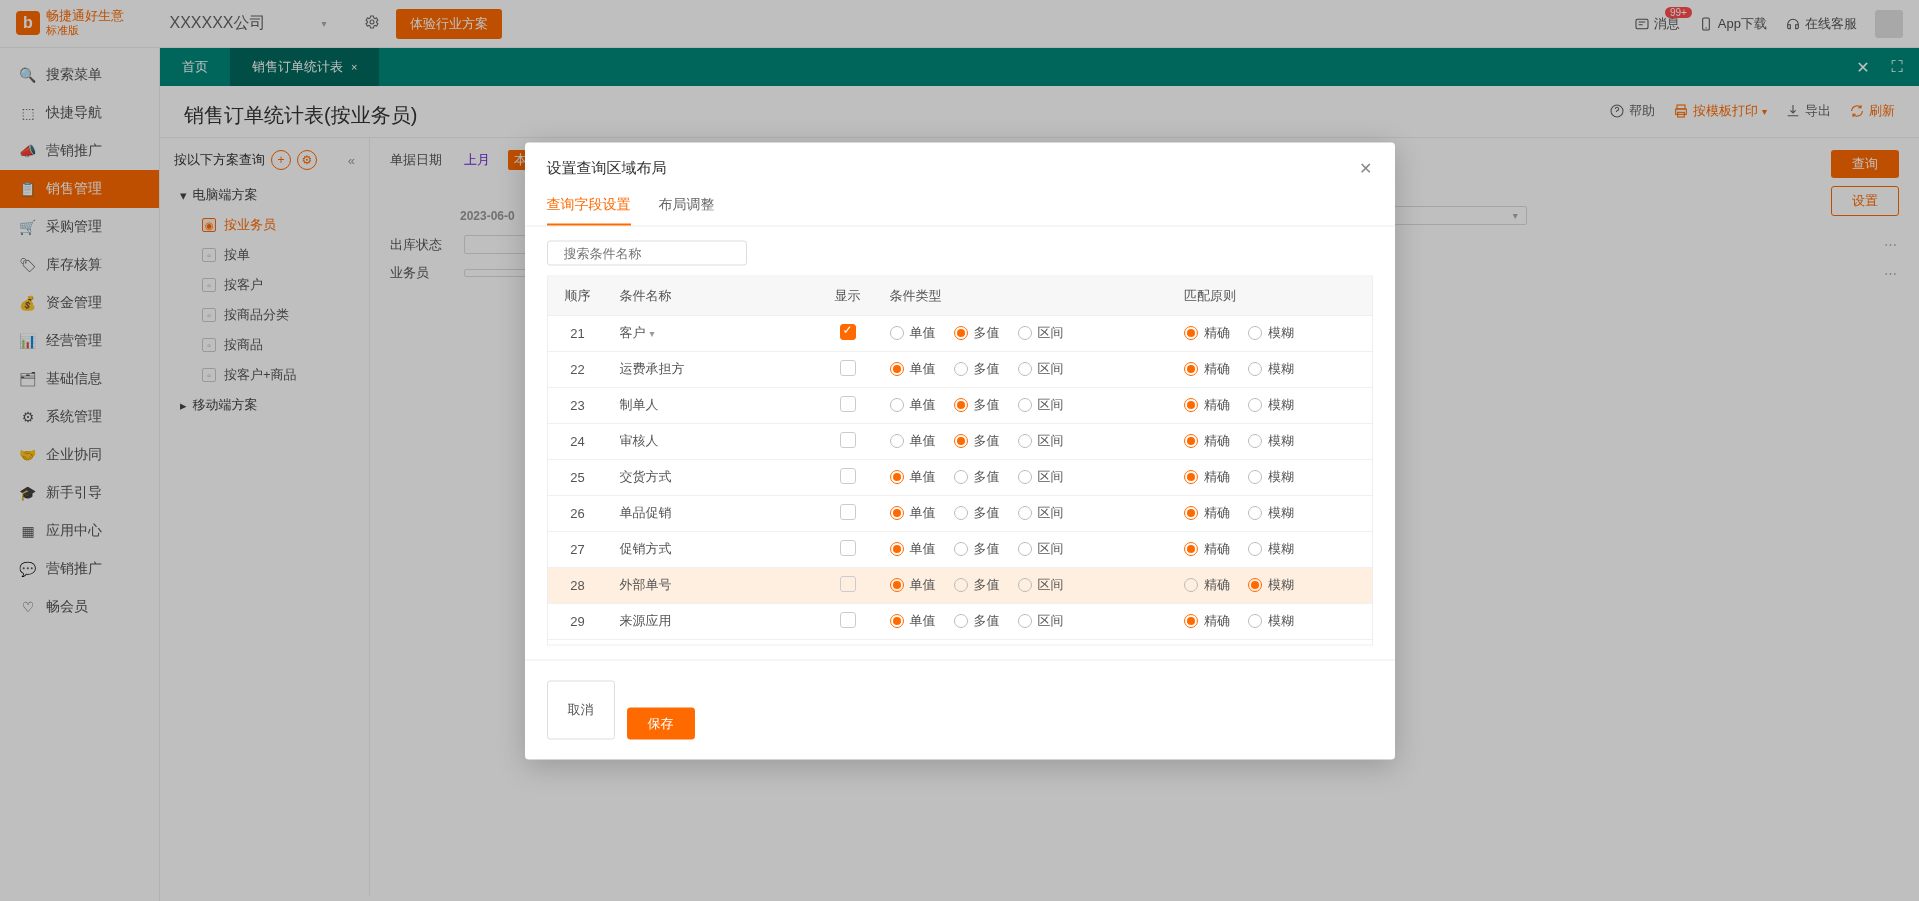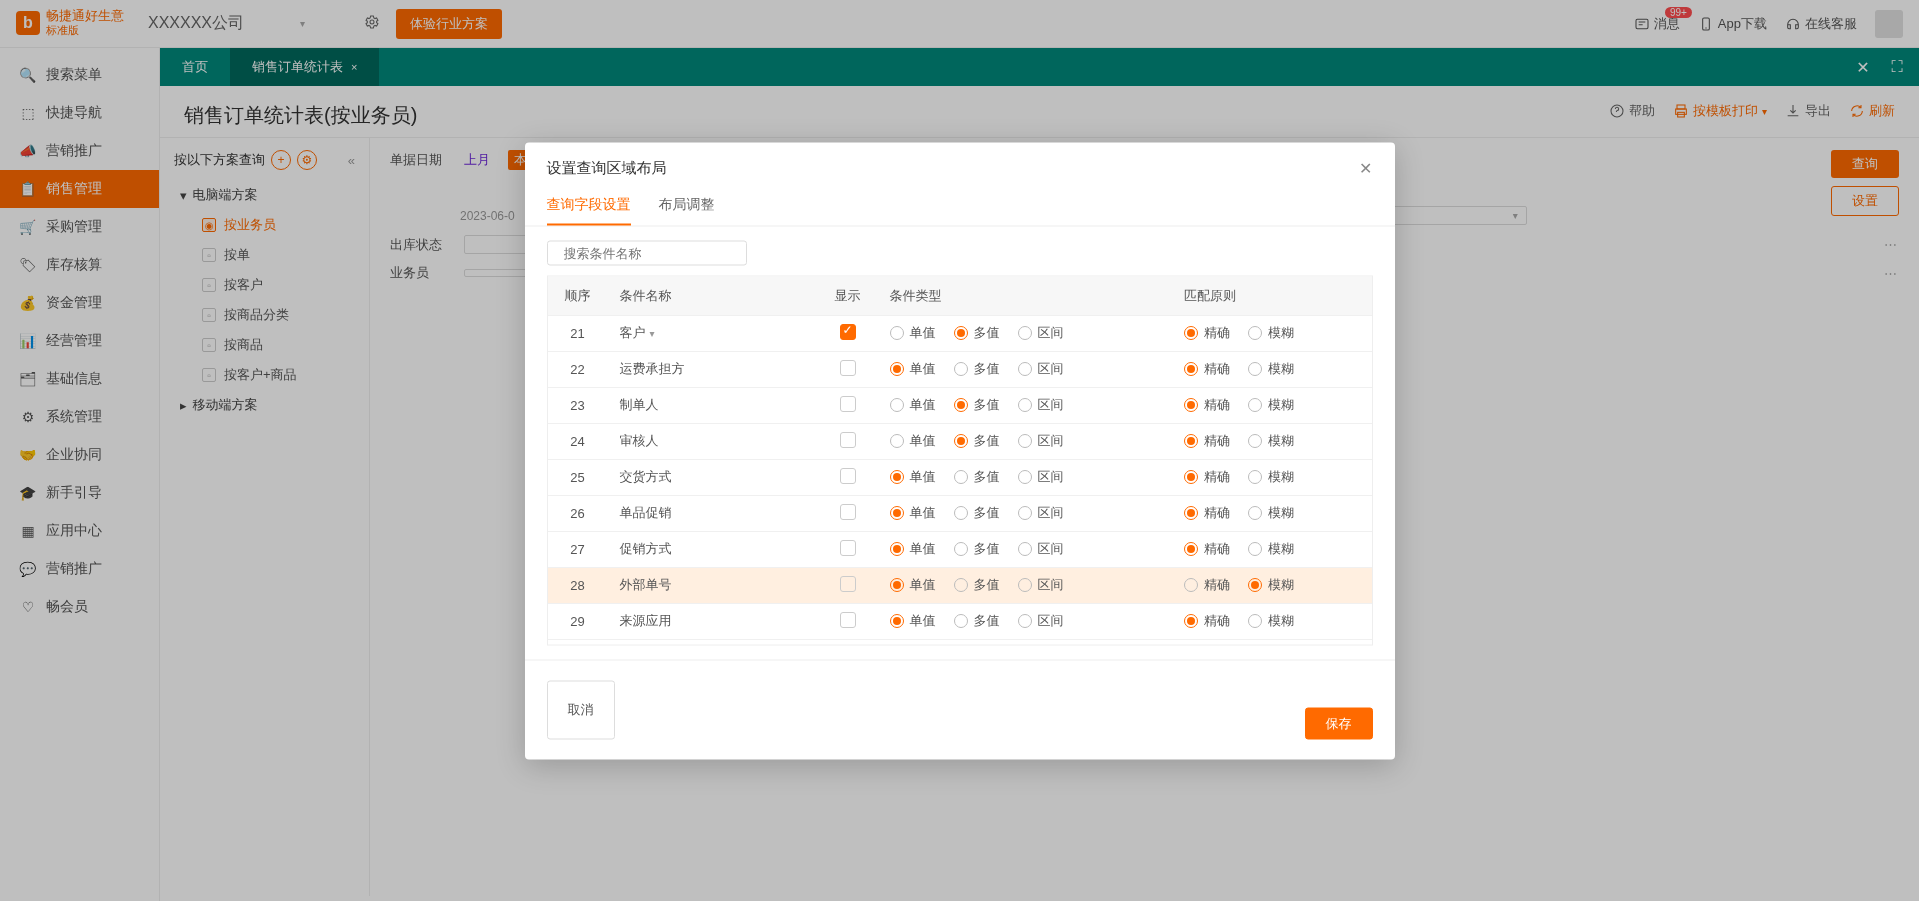--- a/index.html
+++ b/index.html
@@ -4,21 +4,21 @@
 <style>
 * { margin:0; padding:0; box-sizing:border-box; font-family:"Microsoft YaHei","PingFang SC",sans-serif; }
 body { width:1919px; height:901px; background:#f5f5f5; overflow:hidden; position:relative; }
 
 
 .top-header { height:48px; background:#fff; display:flex; align-items:center; padding:0 16px; border-bottom:1px solid #eee; }
 .logo-area { display:flex; align-items:center; margin-right:24px; }
 .logo-icon { width:24px; height:24px; background:#ff6a00; border-radius:4px; margin-right:6px; display:flex; align-items:center; justify-content:center; color:#fff; font-weight:bold; }
 .logo-text { color:#ff6a00; font-size:13px; line-height:1.1; }
 .logo-sub { color:#ff6a00; font-size:11px; }
-.company-sel { min-width:200px; color:#666; display:flex; align-items:center; gap:6px; }
+.company-sel { min-width:200px; color:#666; display:flex; align-items:center; gap:6px;justify-content:center; }
 .chev-down { font-size:10px; color:#aaa; margin-left:50px; }
 .gear { margin:0 16px; color:#666; }
 .trial-btn { background:#ff6a00; color:#fff; padding:6px 14px; border-radius:3px; font-size:13px; border:none; }
 .top-right { margin-left:auto; display:flex; align-items:center; gap:18px; color:#555; font-size:13px; }
 .top-item { display:flex; align-items:center; gap:4px; position:relative; }
 .badge { position:absolute; top:-8px; right:-12px; background:#ff4d4f; color:#fff; font-size:10px; padding:0 5px; border-radius:8px; }
 .avatar { width:28px; height:28px; background:#e0e0e0; border-radius:3px; }
 
 
 .left-nav { position:absolute; left:0; top:48px; bottom:0; width:160px; background:#fff; border-right:1px solid #eee; padding-top:8px; }
@@ -54,21 +54,21 @@
 .tree-leaf { padding:6px 20px 6px 42px; color:#555; display:flex; align-items:center; gap:8px; cursor:pointer; }
 .tree-leaf.active { color:#ff6a00; }
 .leaf-icon { width:14px; height:14px; display:inline-flex; align-items:center; justify-content:center; font-size:10px; border:1px solid #ccc; border-radius:2px; color:#999; }
 .tree-leaf.active .leaf-icon { border-color:#ff6a00; color:#ff6a00; background:#fff0e6; }
 
 .result-area { flex:1; padding:12px 20px; position:relative; }
 .filter-row { display:flex; align-items:center; gap:18px; font-size:13px; color:#555; margin-bottom:10px; flex-wrap:wrap;}
 .filter-label { min-width:56px; }
 .filter-link { color:#6d28d9; cursor:pointer; }
 .filter-link.sel { color:#ff6a00; font-weight:500; background:#ff6a00; color:#fff; padding:1px 6px; border-radius:2px;}
-.date-txt { color:#999; font-size:12px; }
+.date-txt { color:#999; font-size:12px;font-weight:bold; }
 .ellips { margin-left:auto; color:#999; cursor:pointer; letter-spacing:2px; }
 .filter-input { border:1px solid #ddd; padding:3px 8px; border-radius:2px; min-width:320px; display:flex; align-items:center; justify-content:space-between;}
 .main-btn { background:#ff6a00; color:#fff; padding:5px 20px; border:none; border-radius:3px; font-size:13px; }
 .main-btn.outline { background:#fff; color:#ff6a00; border:1px solid #ff6a00; }
 .right-btns { position:absolute; right:20px; top:12px; display:flex; flex-direction:column; gap:8px; }
 
 .hints { position:absolute; top:640px; left:880px; transform:translateX(-50%); display:flex; gap:24px; align-items:center; }
 .robot { width:110px; height:100px; }
 .hint-lines { font-size:13px; color:#666; line-height:2; }
 .hint-lines .dot { color:#ff6a00; margin-right:6px; }
@@ -98,21 +98,21 @@
 .chk { width:16px; height:16px; border:1px solid #ccc; border-radius:3px; display:inline-block; position:relative; cursor:pointer; }
 .chk.on { background:#ff6a00; border-color:#ff6a00; }
 .chk.on::after { content:"✓"; color:#fff; position:absolute; top:-2px; left:2px; font-size:12px; }
 .radio { width:14px; height:14px; border:1px solid #bbb; border-radius:50%; display:inline-block; margin-right:4px; vertical-align:-2px; position:relative; cursor:pointer; }
 .radio.on { border-color:#ff6a00; }
 .radio.on::after { content:""; position:absolute; inset:2px; background:#ff6a00; border-radius:50%; }
 .rad-grp { display:flex; gap:18px; }
 .rad-opt { display:flex; align-items:center; gap:2px; cursor:pointer; }
 .drp { font-size:10px; color:#999; margin-left:4px; }
 
-.dlg-foot { padding:20px 22px; display:flex; justify-content:space-between; gap:24px; border-top:1px solid #eee; margin-top:14px; }
+.dlg-foot { padding:20px 22px; display:flex; justify-content:flex-start; gap:12px; border-top:1px solid #eee; margin-top:14px; }
 .btn { padding:6px 20px; border-radius:3px; font-size:13px; cursor:pointer; }
 .btn-default { background:#fff; border:1px solid #ddd; color:#555; }
 .btn-primary { background:#ff6a00; border:1px solid #ff6a00; color:#fff;margin-top:27px; }
 
 .icon-svg{width:16px;height:16px;stroke:currentColor;fill:none;stroke-width:1.6;}
 </style>
 </head>
 <body>
 
 <div class="top-header">

